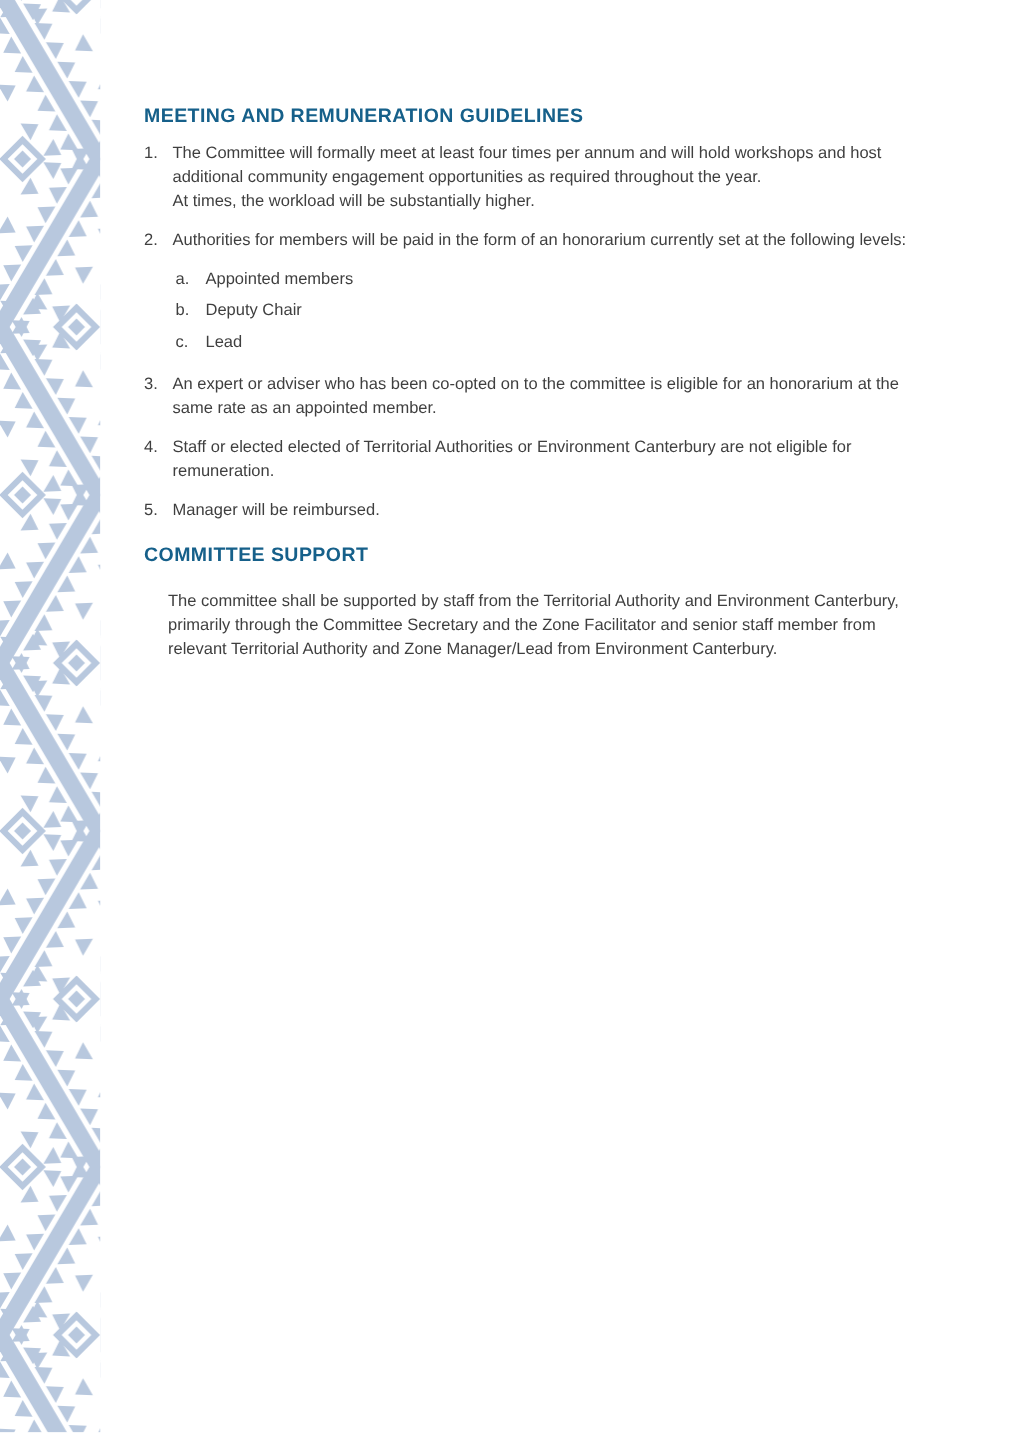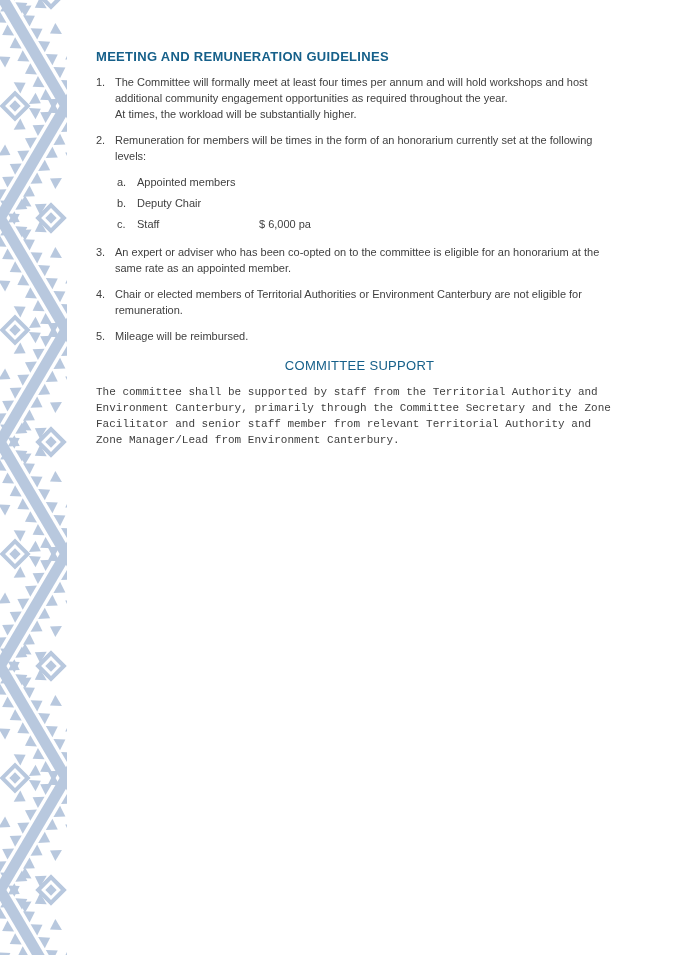--- a/index.html
+++ b/index.html
@@ -26,35 +26,34 @@
     position: absolute;
     left: 96px;
     top: 0;
     width: 527px;
     color: #3f3f3f;
     font-size: 11px;
     line-height: 16px;
   }
   h1.doc-heading {
     margin: 0 0 10px 0;
-    padding-top: 49px;
+    padding-top: 69px;
     font-size: 13px;
     line-height: 15px;
     font-weight: bold;
     letter-spacing: 0.3px;
     color: #16608a;
   }
   h2.doc-heading {
     margin: 14px 0 11px 0;
     font-size: 13px;
     line-height: 15px;
-    font-weight: normal;
+    font-weight: bold;
     letter-spacing: 0.3px;
     color: #16608a;
-    text-align: center;
   }
   .list-item {
     display: flex;
     margin-bottom: 10px;
   }
   .list-item .num {
     flex: 0 0 19px;
   }
   .list-item .txt {
     flex: 1 1 auto;
@@ -62,22 +61,21 @@
   }
   .sublist {
     margin: 2px 0 12px 21px;
   }
   .subrow {
     display: grid;
     grid-template-columns: 20px 122px auto;
     margin-bottom: 5px;
   }
   .body-para {
-    margin: 0;
-    font-family: Liberation Mono, monospace;
+    margin: 16px;
   }
 </style>
 </head>
 <body>
 
 <div class="page">
 
   <div class="pattern-strip">
     <svg width="67" height="955" viewBox="0 0 67 955" xmlns="http://www.w3.org/2000/svg">
       <defs>
@@ -150,52 +148,51 @@
     <div class="list">
 
       <div class="list-item">
         <span class="num">1.</span>
         <span class="txt">The Committee will formally meet at least four times per annum and will hold workshops and host additional community engagement opportunities as required throughout the year.
 At times, the workload will be substantially higher.</span>
       </div>
 
       <div class="list-item">
         <span class="num">2.</span>
-        <span class="txt">Remuneration for members will be times in the form of an honorarium currently set at the following levels:</span>
+        <span class="txt">Authorities for members will be paid in the form of an honorarium currently set at the following levels:</span>
       </div>
 
       <div class="sublist">
         <div class="subrow">
           <span>a.</span>
           <span>Appointed members</span>
         </div>
         <div class="subrow">
           <span>b.</span>
           <span>Deputy Chair</span>
         </div>
         <div class="subrow">
           <span>c.</span>
-          <span>Staff</span>
-          <span>$ 6,000 pa</span>
+          <span>Lead</span>
         </div>
       </div>
 
       <div class="list-item">
         <span class="num">3.</span>
         <span class="txt">An expert or adviser who has been co-opted on to the committee is eligible for an honorarium at the same rate as an appointed member.</span>
       </div>
 
       <div class="list-item">
         <span class="num">4.</span>
-        <span class="txt">Chair or elected members of Territorial Authorities or Environment Canterbury are not eligible for remuneration.</span>
+        <span class="txt">Staff or elected elected of Territorial Authorities or Environment Canterbury are not eligible for remuneration.</span>
       </div>
 
       <div class="list-item">
         <span class="num">5.</span>
-        <span class="txt">Mileage will be reimbursed.</span>
+        <span class="txt">Manager will be reimbursed.</span>
       </div>
 
     </div>
 
     <h2 class="doc-heading">COMMITTEE SUPPORT</h2>
 
     <p class="body-para">The committee shall be supported by staff from the Territorial Authority and Environment Canterbury, primarily through the Committee Secretary and the Zone Facilitator and senior staff member from relevant Territorial Authority and Zone Manager/Lead from Environment Canterbury.</p>
 
   </div>
 </div>

